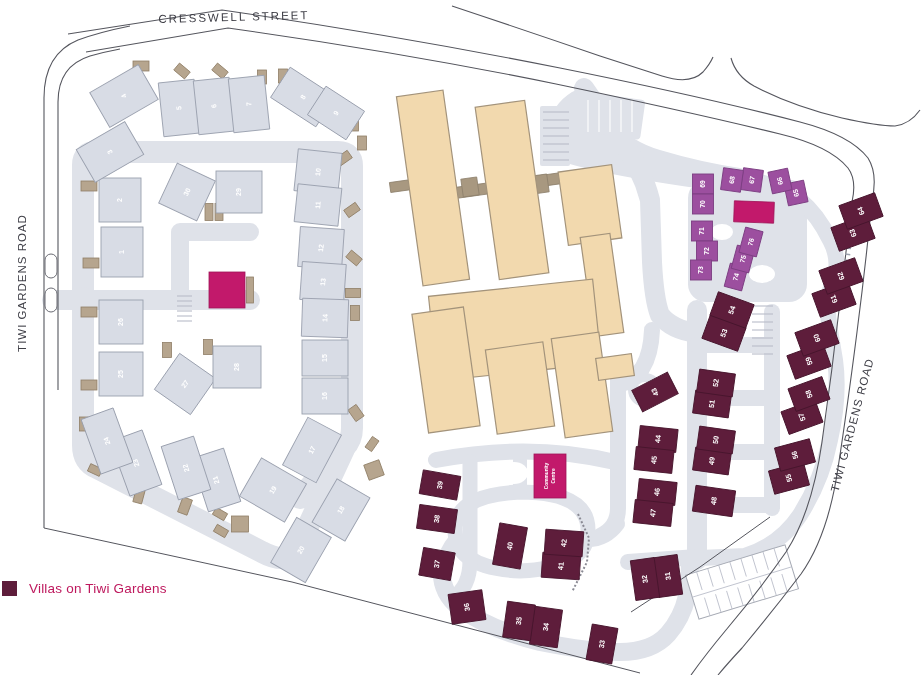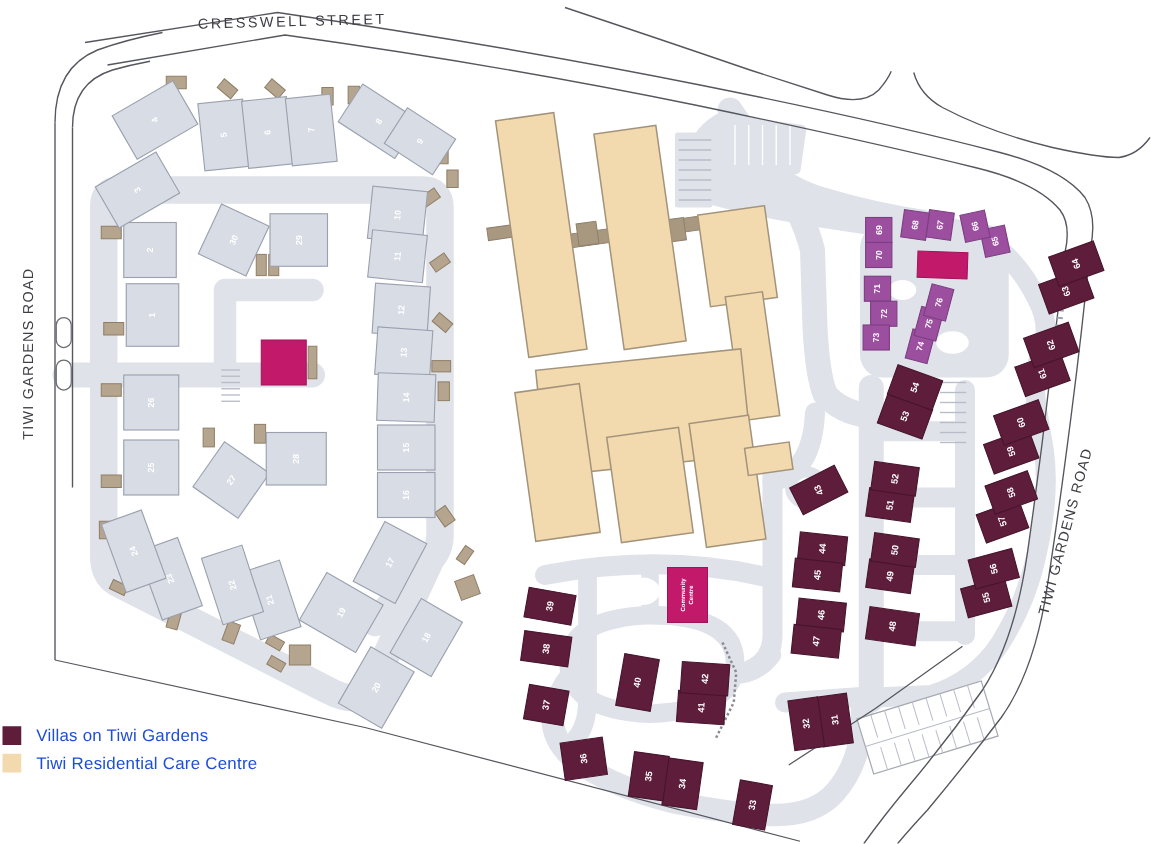--- a/index.html
+++ b/index.html
@@ -2,21 +2,21 @@
 <html><head>
 <meta charset="utf-8">
 <style>
   html,body{margin:0;padding:0;background:#fff;}
   .stage{position:relative;width:921px;height:675px;background:#fff;overflow:hidden;
          font-family:"Liberation Sans",sans-serif;}
   .stage svg{position:absolute;left:0;top:0;}
   .legend{position:absolute;left:2px;top:577px;}
   .legend-row{display:flex;align-items:center;height:22px;}
   .swatch{width:15px;height:15px;margin-right:12px;flex:0 0 auto;}
-  .legend-label{font-size:13.5px;color:#1d4ed8;letter-spacing:.2px;white-space:nowrap;}
+  .legend-label{font-size:13.5px;color:#be185d;letter-spacing:.2px;white-space:nowrap;}
   text.bnum{fill:#fff;font-weight:700;font-family:"Liberation Sans",sans-serif;}
   text.street{fill:#3e3e46;font-family:"Liberation Sans",sans-serif;font-weight:500;}
   text.cclabel{fill:#fff;font-family:"Liberation Sans",sans-serif;font-weight:700;}
 </style>
 </head>
 <body>
 
 <div class="stage">
   <svg id="map-svg" width="921" height="675" viewBox="0 0 921 675" xmlns="http://www.w3.org/2000/svg">
       <path d="M 545 132 Q 552 104 572 92 L 585 86 Q 598 104 612 120 Q 632 142 660 150 Q 700 162 740 168 L 796 184 L 798 204 Q 750 196 710 190 Q 652 182 612 174 Q 572 166 552 158 Z" fill="#DFE2E9"></path>
@@ -476,18 +476,14 @@
       <text x="234" y="21" text-anchor="middle" class="street" font-size="11.5" letter-spacing="2" transform="rotate(-1.5 234 21)">CRESSWELL STREET</text>
       <text x="26" y="283" text-anchor="middle" class="street" font-size="11.5" letter-spacing="1" transform="rotate(-90 26 283)">TIWI GARDENS ROAD</text>
       <text x="856" y="426" text-anchor="middle" class="street" font-size="11.5" letter-spacing="1" transform="rotate(-75 856 426)">TIWI GARDENS ROAD</text>
     </svg>
 
   <div class="legend">
     <div class="legend-row">
       <span class="swatch" style="background: rgb(94, 29, 59);"></span>
       <span class="legend-label">Villas on Tiwi Gardens</span>
     </div>
-    <div class="legend-row">
-      <span class="swatch" style="background: rgb(242, 217, 174);"></span>
-      <span class="legend-label">Tiwi Residential Care Centre</span>
-    </div>
   </div>
 </div>
 
 </body></html>

